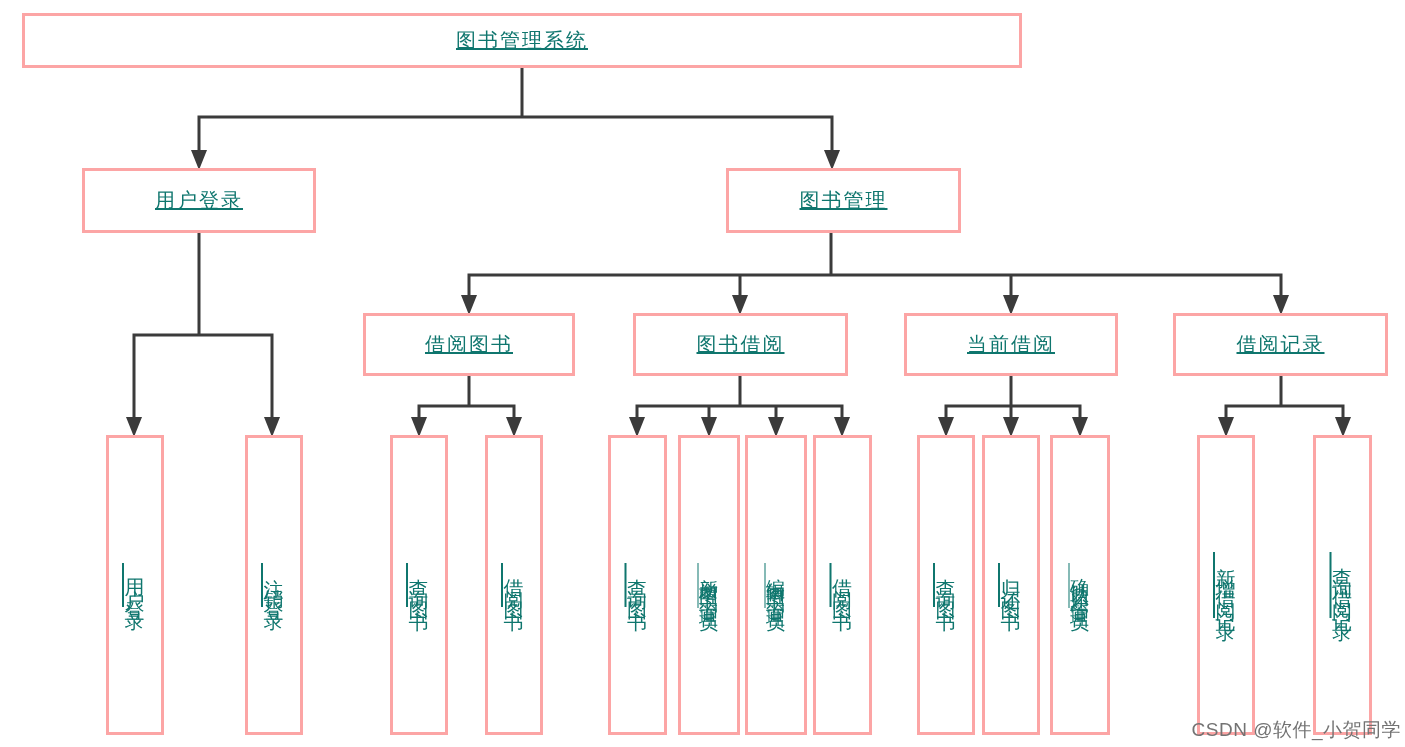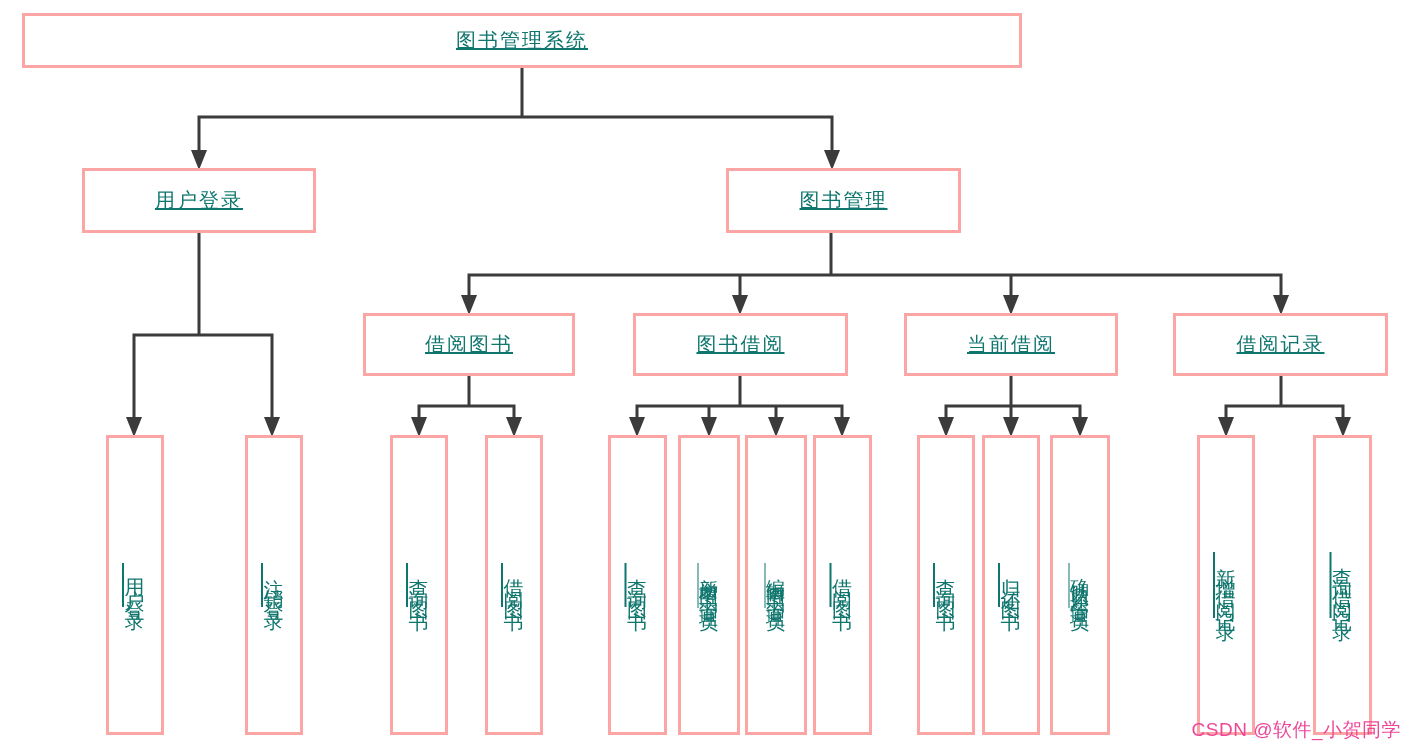--- a/index.html
+++ b/index.html
@@ -44,21 +44,21 @@
     writing-mode: vertical-rl;
     font-size: 19px;
     letter-spacing: 5px;
     line-height: 1;
   }
   #watermark {
     position: absolute;
     right: 4px;
     bottom: 4px;
     font-size: 19px;
-    color: #ec4899;
+    color: #737373;
     letter-spacing: 0.5px;
     z-index: 5;
     white-space: nowrap;
   }
 </style>
 </head>
 <body>
 
 <div id="canvas">
 

